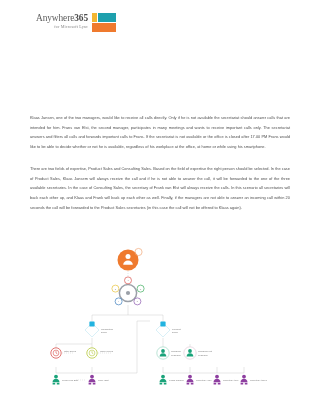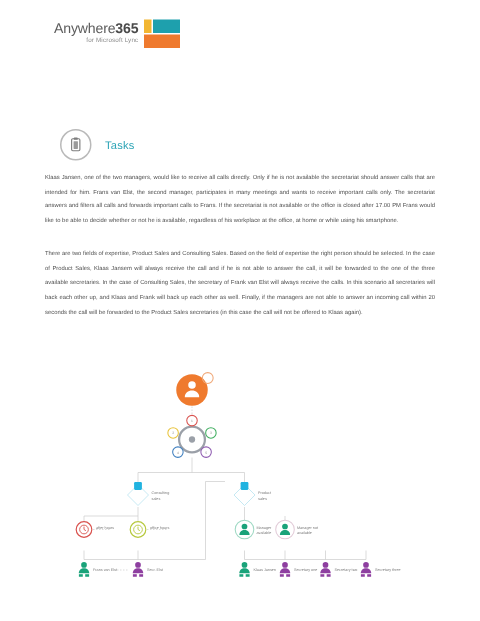--- a/index.html
+++ b/index.html
@@ -4,21 +4,21 @@
 <style>
   html,body{margin:0;padding:0;}
   body{
     width:320px;height:414px;background:#ffffff;overflow:hidden;
     font-family:"Liberation Sans","DejaVu Sans",sans-serif;
     -webkit-font-smoothing:antialiased;
   }
   .page{position:relative;width:320px;height:414px;background:#fff;}
 
   
-  .logo-wrap{position:absolute;left:36px;top:13px;display:flex;align-items:flex-start;}
+  .logo-wrap{position:absolute;left:36px;top:13px;display:flex;align-items:flex-start;font-family:Liberation Serif, serif;}
   .logo-text{display:flex;flex-direction:column;align-items:flex-end;line-height:1;padding-top:1px;}
   .logo-main{font-size:9.4px;color:#5d5d5d;letter-spacing:-0.1px;white-space:nowrap;}
   .logo-main b{font-weight:bold;color:#4a4a4a;}
   .logo-sub{font-size:4.2px;color:#8a8a8a;margin-top:1.6px;letter-spacing:.1px;white-space:nowrap;}
   .logo-marks{margin-left:3.5px;display:grid;grid-template-columns:5px 18px;grid-template-rows:9px 9px;gap:1.4px;}
   .m-yellow{background:#f2b632;}
   .m-teal{background:#1ea0ad;}
   .m-orange{grid-column:1 / span 2;background:#ef7a2e;}
 
   
@@ -51,30 +51,20 @@
       <div class="logo-main"><span>Anywhere</span><b>365</b></div>
       <div class="logo-sub">for Microsoft Lync</div>
     </div>
     <div class="logo-marks">
       <div class="m-yellow"></div>
       <div class="m-teal"></div>
       <div class="m-orange"></div>
     </div>
   </div>
 
-  <div class="sec-head">
-    <span class="sec-icon">
-      <svg width="11" height="11" viewBox="0 0 16 16" aria-hidden="true">
-        <rect x="4" y="2.2" width="8" height="11.6" rx="1.1" fill="none" stroke="#7d7d7d" stroke-width="1.1"></rect>
-        <rect x="6.1" y="1" width="3.8" height="2.2" rx=".6" fill="#7d7d7d"></rect>
-        <rect x="5.9" y="4.6" width="4.2" height="7.4" rx=".5" fill="#9a9a9a"></rect>
-      </svg>
-    </span>
-    <span class="sec-title">Tasks</span>
-  </div>
 
   <div class="body-copy">
     <p class="para">Klaas Jansen, one of the two managers, would like to receive all calls directly. Only if he is not available the secretariat should answer calls that are intended for him. Frans van Elst, the second manager, participates in many meetings and wants to receive important calls only. The secretariat answers and filters all calls and forwards important calls to Frans. If the secretariat is not available or the office is closed after 17.00 PM Frans would like to be able to decide whether or not he is available, regardless of his workplace at the office, at home or while using his smartphone.</p>
     <p class="para">There are two fields of expertise, Product Sales and Consulting Sales. Based on the field of expertise the right person should be selected. In the case of Product Sales, Klaas Jansem will always receive the call and if he is not able to answer the call, it will be forwarded to the one of the three available secretaries. In the case of Consulting Sales, the secretary of Frank van Elst will always receive the calls. In this scenario all secretaries will back each other up, and Klaas and Frank will back up each other as well. Finally, if the managers are not able to answer an incoming call within 20 seconds the call will be forwarded to the Product Sales secretaries (in this case the call will not be offered to Klaas again).</p>
   </div>
 
   <div class="diagram">
     <svg width="320" height="150" viewBox="0 0 320 150" aria-hidden="true">
 
       <g>

